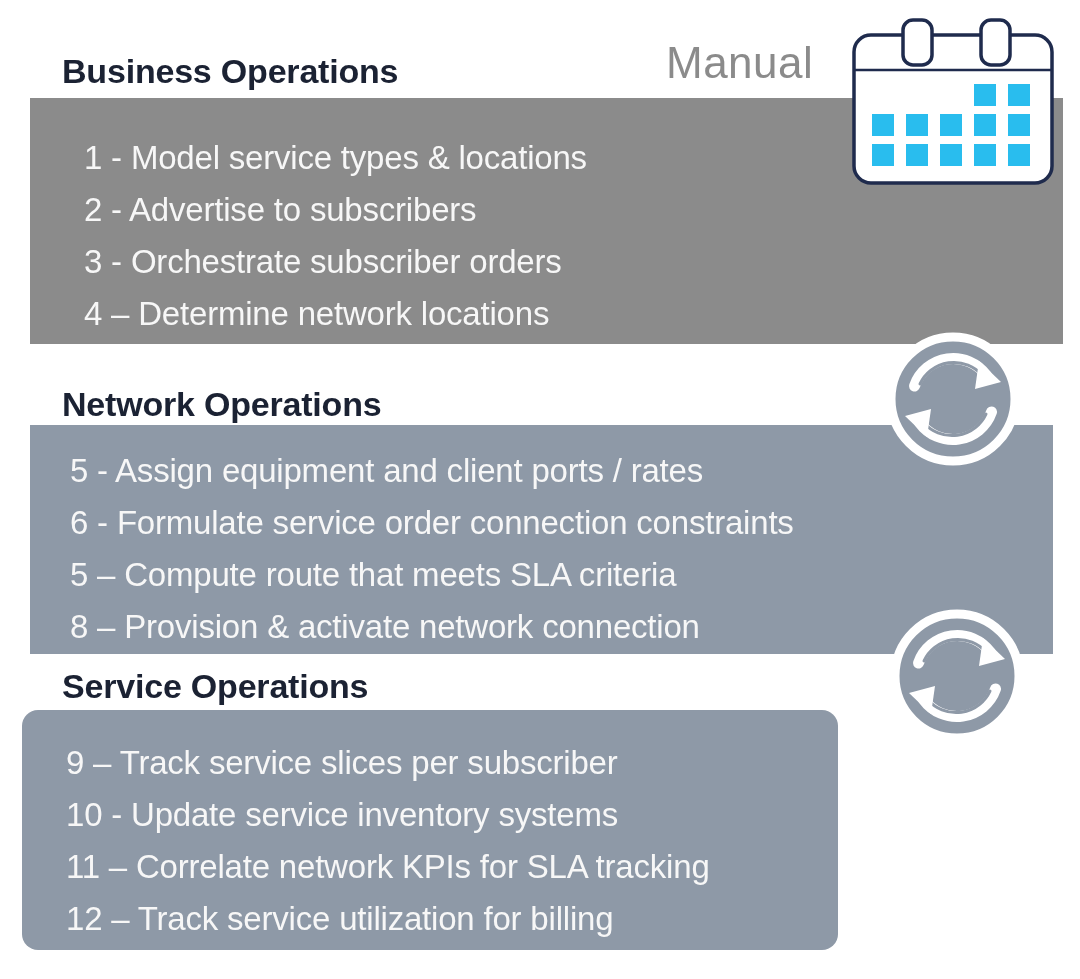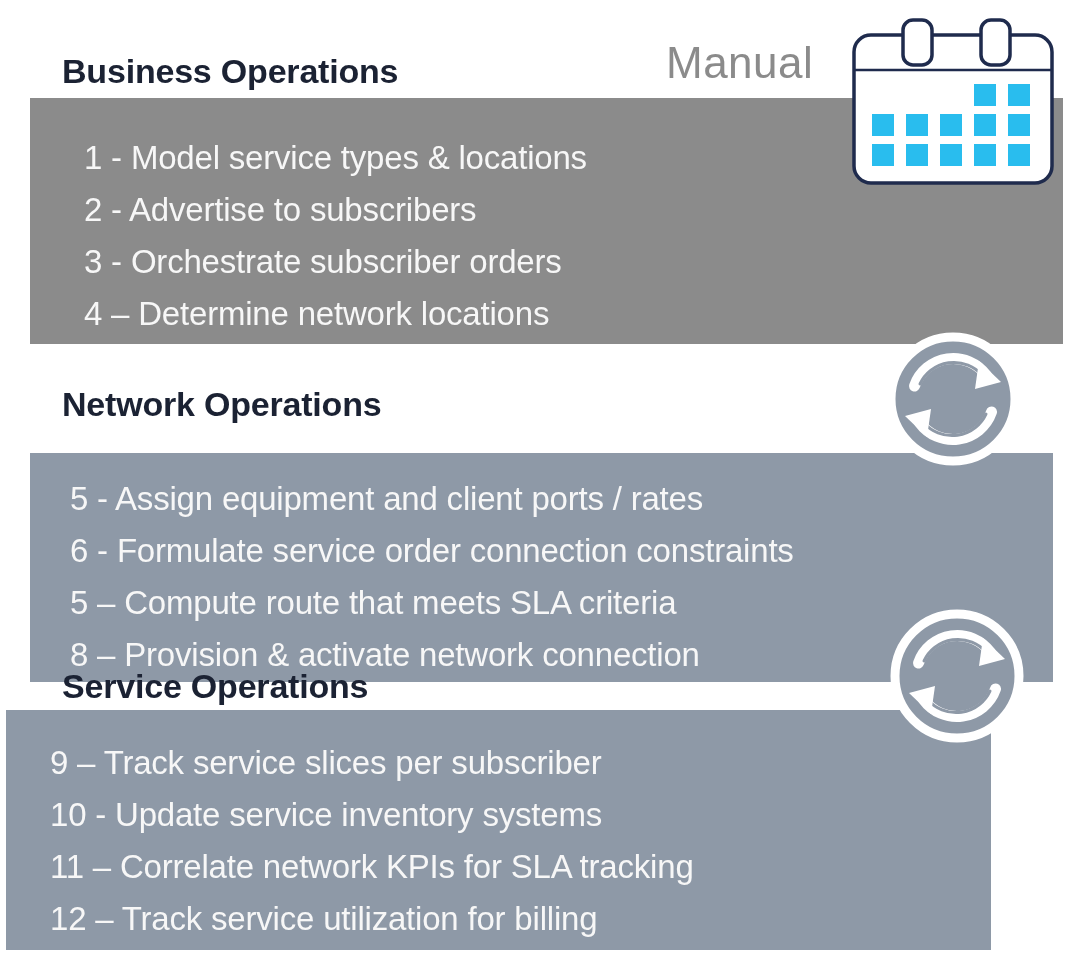--- a/index.html
+++ b/index.html
@@ -48,26 +48,26 @@
   }
   .box-business{
     left:30px;top:98px;width:1033px;height:246px;
     background:var(--business_box);
     padding:34px 0 0 54px;
   }
   .box-network{
     left:30px;top:425px;width:1023px;height:229px;
     background:var(--network_box);
     padding:20px 0 0 40px;
-    margin-top:28px;
   }
   .box-service{
-    left:6px;top:710px;width:985px;height:240px;
+    left:22px;top:710px;width:816px;height:240px;
     background:var(--service_box);
     padding:27px 0 0 44px;
+    border-radius:16px;
   }
   .manual-label{
     position:absolute;left:666px;top:36px;
     font-size:44px;line-height:54px;
     font-weight:300;
     color:var(--manual_text);
     letter-spacing:0.5px;
   }
   .calendar-svg{
     position:absolute;left:850px;top:12px;

